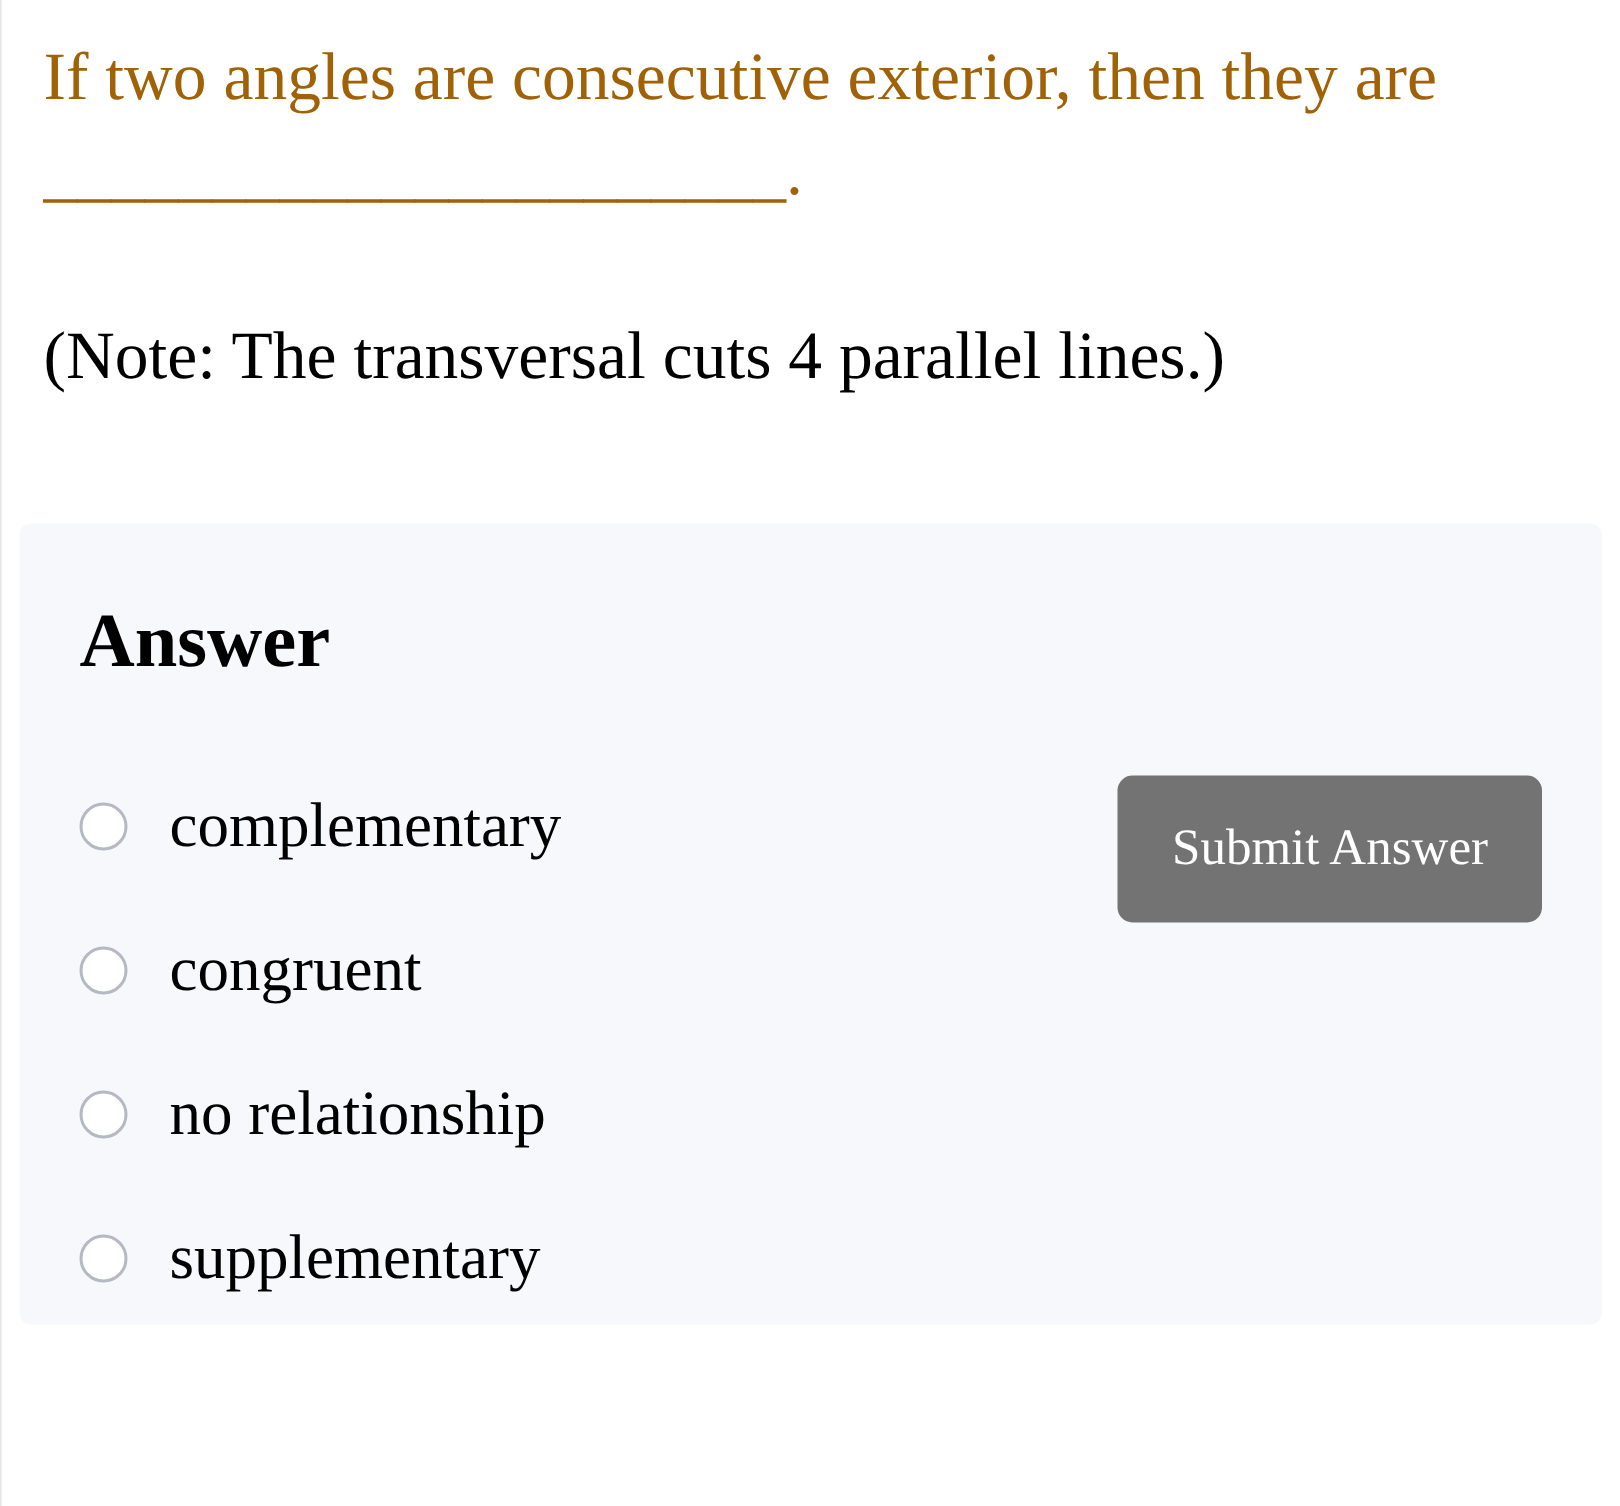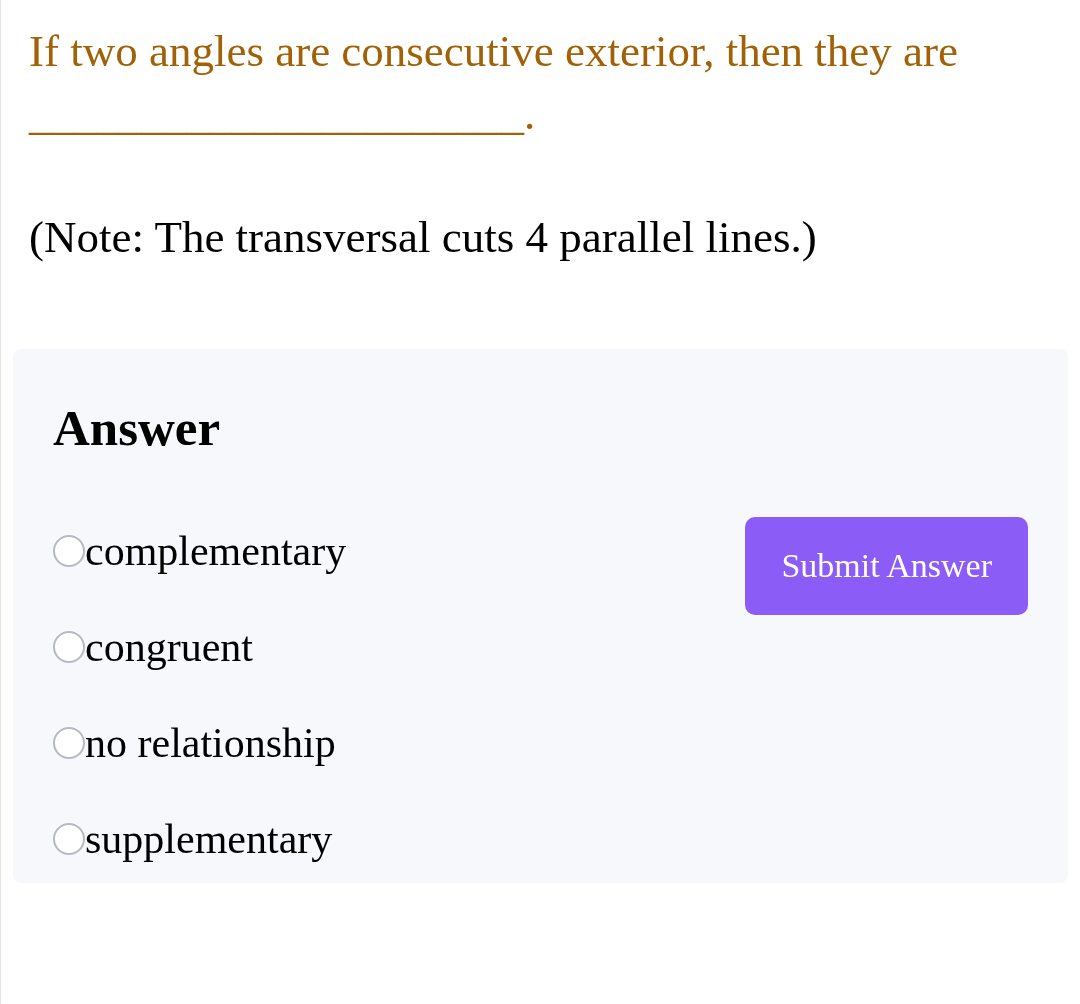--- a/index.html
+++ b/index.html
@@ -48,37 +48,38 @@
       justify-content: space-between;
     }
     .options-list {
       display: flex;
       flex-direction: column;
       gap: 48px;
     }
     .option-item {
       display: flex;
       align-items: center;
+      gap: 28px;
       cursor: pointer;
       text-align: center;
     }
     .radio-circle {
       width: 32px;
       height: 32px;
       border: 2px solid #b5b9c2;
       border-radius: 50%;
       flex-shrink: 0;
       background: #fff;
     }
     .option-label {
       font-size: 42px;
       color: #000;
     }
     .submit-button {
-      background: #8b5cf6;
+      background: #737373;
       color: #fff;
       border: none;
       border-radius: 10px;
       font-family: Georgia, 'Times New Roman', serif;
       font-size: 34px;
       padding: 26px 36px;
       line-height: 1.35;
       text-align: center;
       cursor: pointer;
       margin-top: -10px;

